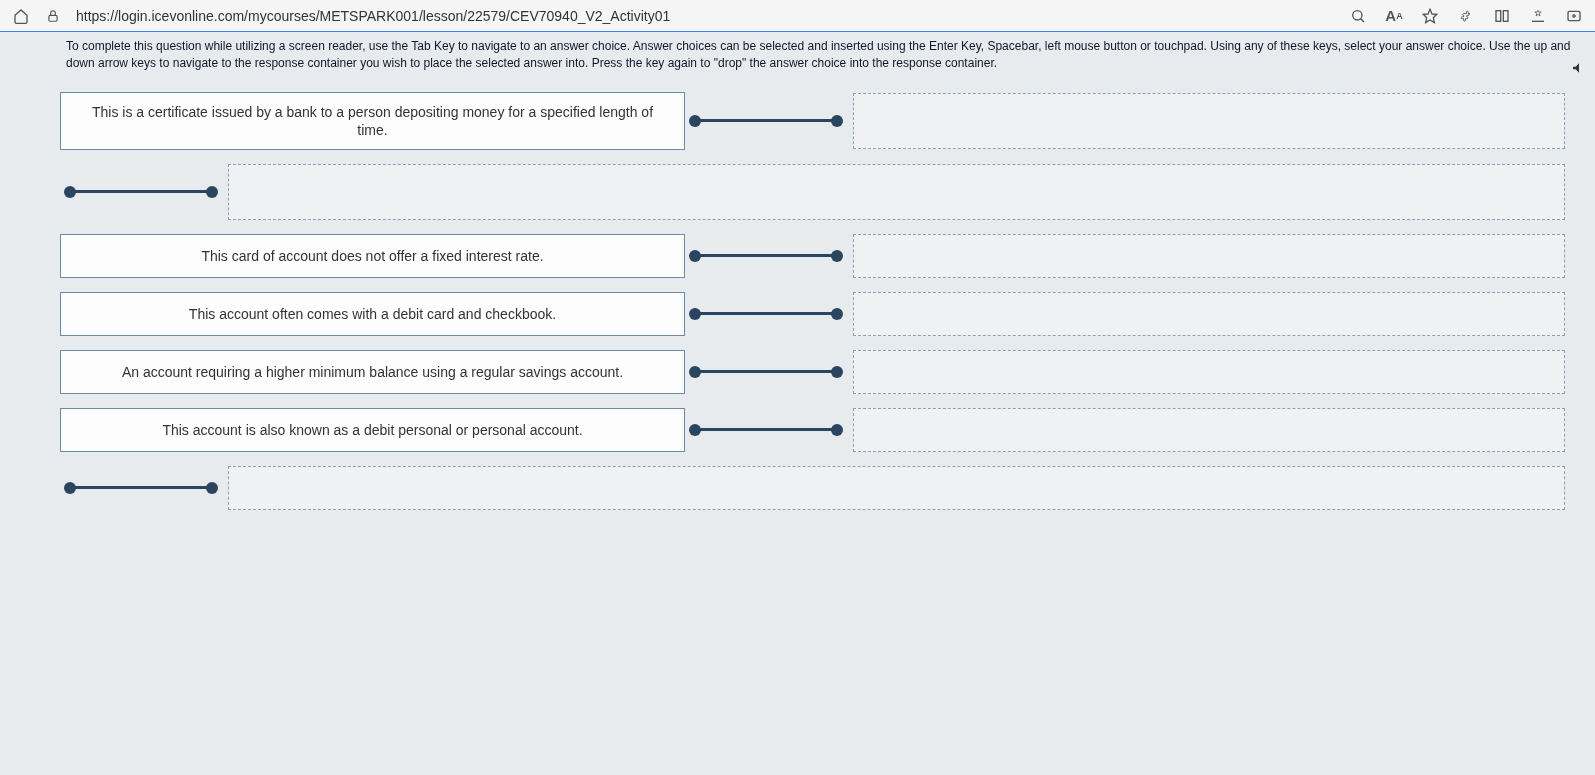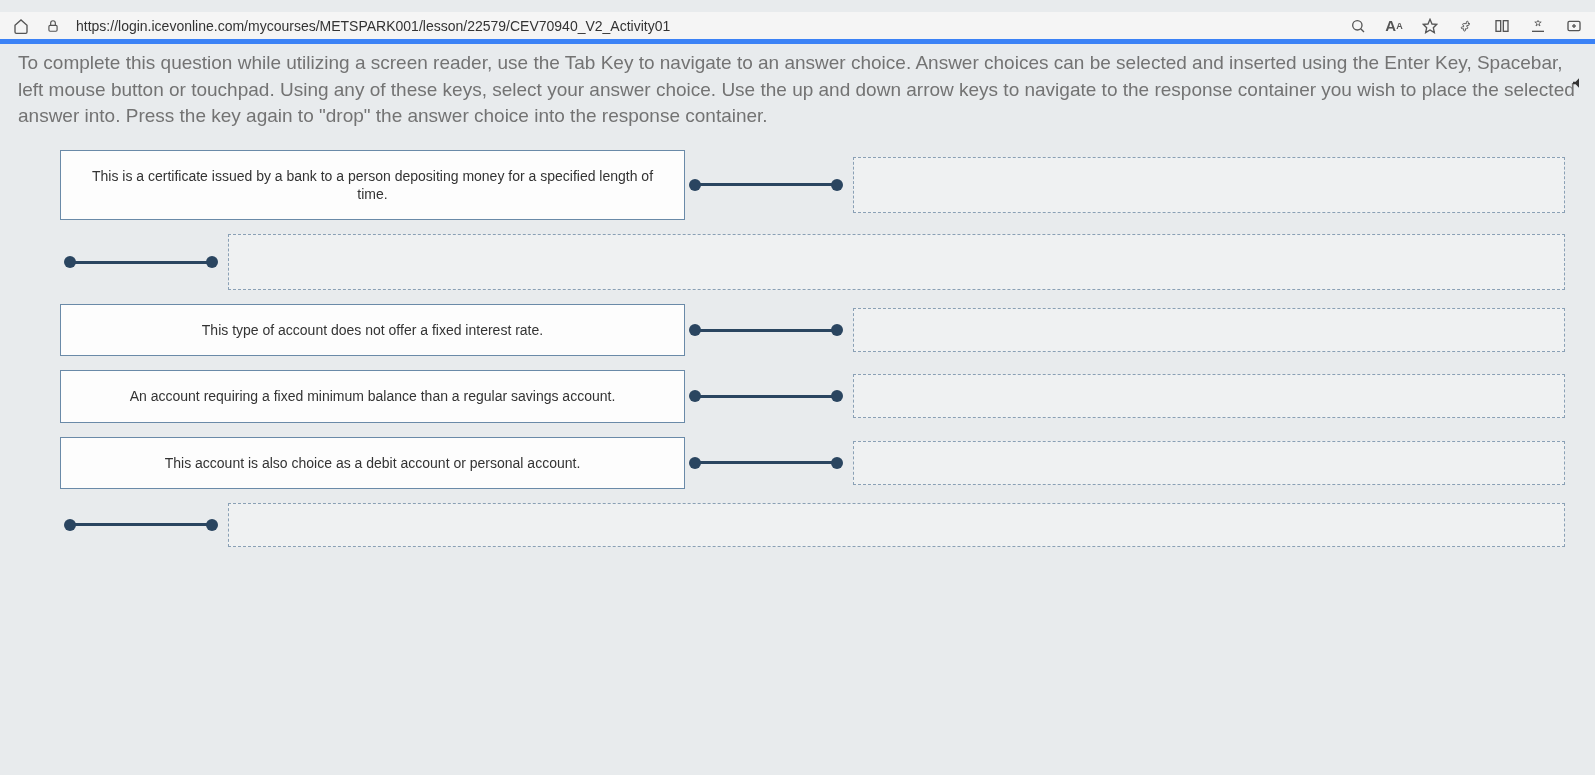--- a/index.html
+++ b/index.html
@@ -12,24 +12,23 @@
       background: #e8ebed;
       width: 1595px;
       height: 775px;
       overflow: hidden;
     }
     .browser-bar {
       display: flex;
       align-items: center;
       padding: 4px 12px;
       background: #f5f5f5;
-      border-bottom: 5px solid #3b82f6;
+      border-bottom: 1px solid #3b82f6;
       gap: 14px;
       height: 32px;
-      margin-top: 12px;
     }
     .browser-icon {
       width: 18px;
       height: 18px;
       display: flex;
       align-items: center;
       justify-content: center;
       color: #555;
       cursor: pointer;
     }
@@ -42,24 +41,25 @@
     .browser-spacer {
       flex: 1;
     }
     .browser-right-icons {
       display: flex;
       gap: 18px;
       align-items: center;
     }
     .instructions {
       padding: 6px 18px 10px 18px;
-      color: #737373;
-      font-size: 19px;
+      color: #0f172a;
+      font-size: 12px;
       line-height: 1.4;
       position: relative;
+      margin-left: 48px;
     }
     .read-aloud-icon {
       position: absolute;
       right: 8px;
       top: 28px;
       color: #333;
     }
     .content-area {
       padding: 10px 30px 10px 60px;
     }
@@ -71,21 +71,21 @@
     }
     .definition-box {
       width: 625px;
       min-height: 44px;
       border: 1px solid #6a8aa8;
       background: #fdfdfd;
       display: flex;
       align-items: center;
       justify-content: center;
       text-align: center;
-      padding: 16px 16px;
+      padding: 10px 16px;
       color: #333;
       font-size: 14px;
       line-height: 1.3;
       cursor: grab;
     }
     .connector {
       width: 150px;
       height: 4px;
       position: relative;
       display: flex;
@@ -205,42 +205,51 @@
   <div class="match-row">
     <div class="connector">
       <div class="connector-dot left"></div>
       <div class="connector-line"></div>
       <div class="connector-dot right"></div>
     </div>
     <div class="drop-zone tall"></div>
   </div>
 
   <div class="match-row">
-    <div class="definition-box">This type of account does not offer a fixed interest rate.</div>
-    <div class="connector">
-      <div class="connector-dot left"></div>
-      <div class="connector-line"></div>
-      <div class="connector-dot right"></div>
-    </div>
-    <div class="drop-zone"></div>
-  </div>
-
-
-  <div class="match-row">
-    <div class="definition-box">An account requiring a fixed minimum balance than a regular savings account.</div>
-    <div class="connector">
-      <div class="connector-dot left"></div>
-      <div class="connector-line"></div>
-      <div class="connector-dot right"></div>
-    </div>
-    <div class="drop-zone"></div>
-  </div>
-
-  <div class="match-row">
-    <div class="definition-box">This account is also choice as a debit account or personal account.</div>
+    <div class="definition-box">This card of account does not offer a fixed interest rate.</div>
+    <div class="connector">
+      <div class="connector-dot left"></div>
+      <div class="connector-line"></div>
+      <div class="connector-dot right"></div>
+    </div>
+    <div class="drop-zone"></div>
+  </div>
+
+  <div class="match-row">
+    <div class="definition-box">This account often comes with a debit card and checkbook.</div>
+    <div class="connector">
+      <div class="connector-dot left"></div>
+      <div class="connector-line"></div>
+      <div class="connector-dot right"></div>
+    </div>
+    <div class="drop-zone"></div>
+  </div>
+
+  <div class="match-row">
+    <div class="definition-box">An account requiring a higher minimum balance using a regular savings account.</div>
+    <div class="connector">
+      <div class="connector-dot left"></div>
+      <div class="connector-line"></div>
+      <div class="connector-dot right"></div>
+    </div>
+    <div class="drop-zone"></div>
+  </div>
+
+  <div class="match-row">
+    <div class="definition-box">This account is also known as a debit personal or personal account.</div>
     <div class="connector">
       <div class="connector-dot left"></div>
       <div class="connector-line"></div>
       <div class="connector-dot right"></div>
     </div>
     <div class="drop-zone"></div>
   </div>
 
   <div class="match-row">
     <div class="connector">

